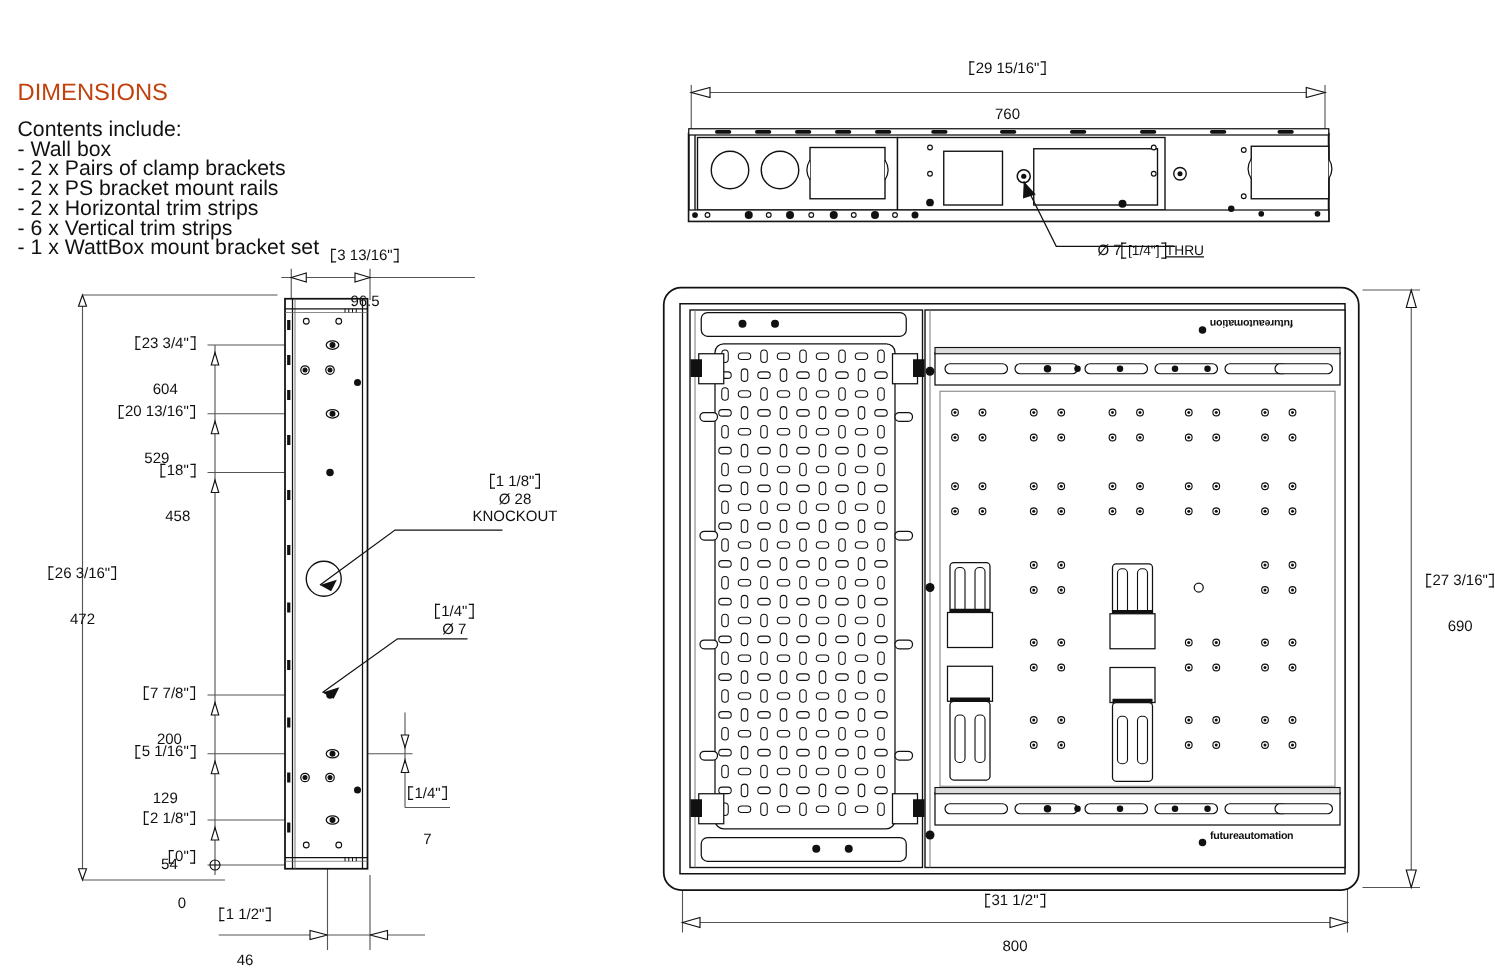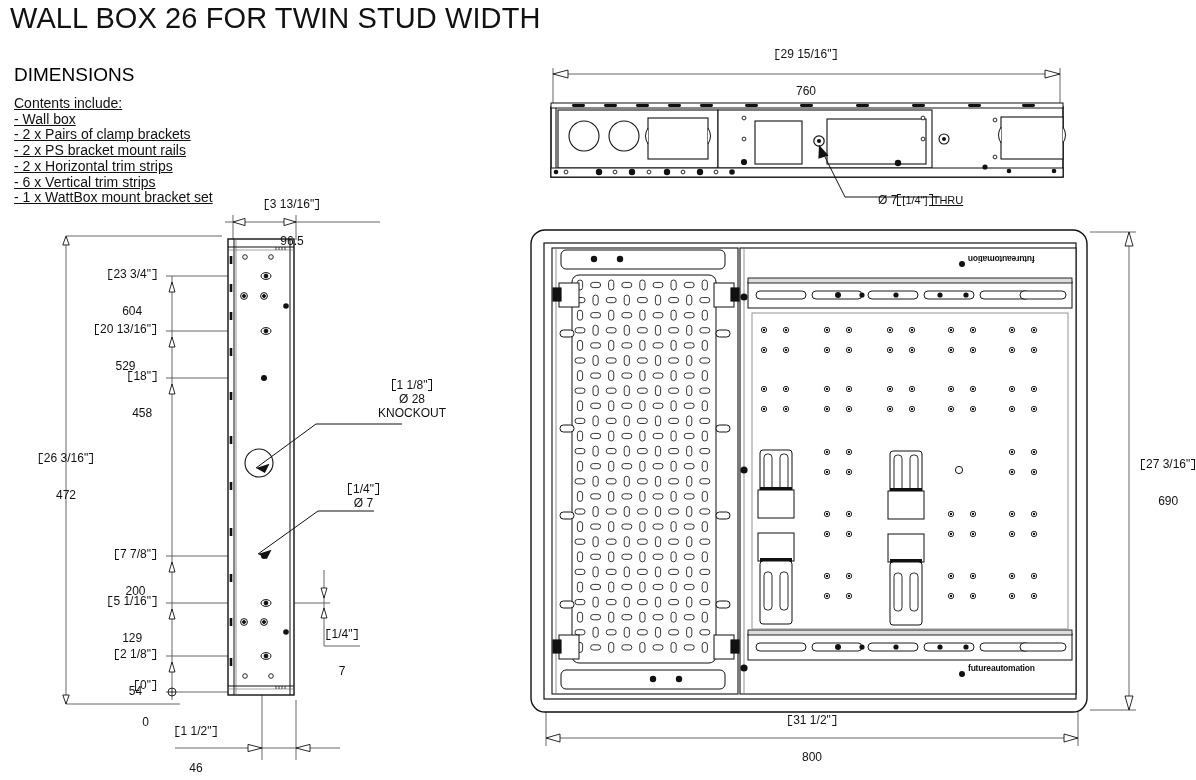--- a/index.html
+++ b/index.html
@@ -10,25 +10,25 @@
     color:#111;
   }
   .page{position:absolute;inset:0;}
   .title{
     position:absolute;left:10px;top:2px;
     font-size:29px;font-weight:400;letter-spacing:.1px;color:#111;
     white-space:nowrap;
   }
   .section-head{
     position:absolute;left:14px;top:64px;
-    font-size:19px;font-weight:400;color:#000000;white-space:nowrap;
+    font-size:19px;font-weight:400;color:#c2410c;white-space:nowrap;
   }
   .contents{
     position:absolute;left:14px;top:96px;
-    font-size:14px;line-height:15.7px;color:#111;white-space:nowrap;text-decoration:underline;
+    font-size:17px;line-height:15.7px;color:#111;white-space:nowrap;
   }
   .contents div{white-space:nowrap;}
   
   .dim{position:absolute;font-size:12px;line-height:13px;color:#111;text-align:center;white-space:nowrap;}
   .dim .inch{display:block;position:relative;padding:0 5px;}
   .dim .inch::before,.dim .inch::after{
     content:"";position:absolute;top:1px;bottom:1px;width:3px;
     border-top:1px solid #111;border-bottom:1px solid #111;
   }
   .dim .inch::before{left:0;border-left:1px solid #111;}
@@ -41,21 +41,20 @@
     position:absolute;font-size:8.5px;font-weight:700;letter-spacing:-.2px;
     color:#111;white-space:nowrap;font-family:"Liberation Sans",sans-serif;
   }
   .brand.flip{transform:rotate(180deg);transform-origin:center center;}
 </style>
 </head>
 <body>
 
 <div class="page">
 
-  <div class="title">WALL BOX 26 FOR TWIN STUD WIDTH</div>
   <div class="section-head">DIMENSIONS</div>
 
   <div class="contents">
     <div>Contents include:</div>
     <div>- Wall box</div>
     <div>- 2 x Pairs of clamp brackets</div>
     <div>- 2 x PS bracket mount rails</div>
     <div>- 2 x Horizontal trim strips</div>
     <div>- 6 x Vertical trim strips</div>
     <div>- 1 x WattBox mount bracket set</div>

